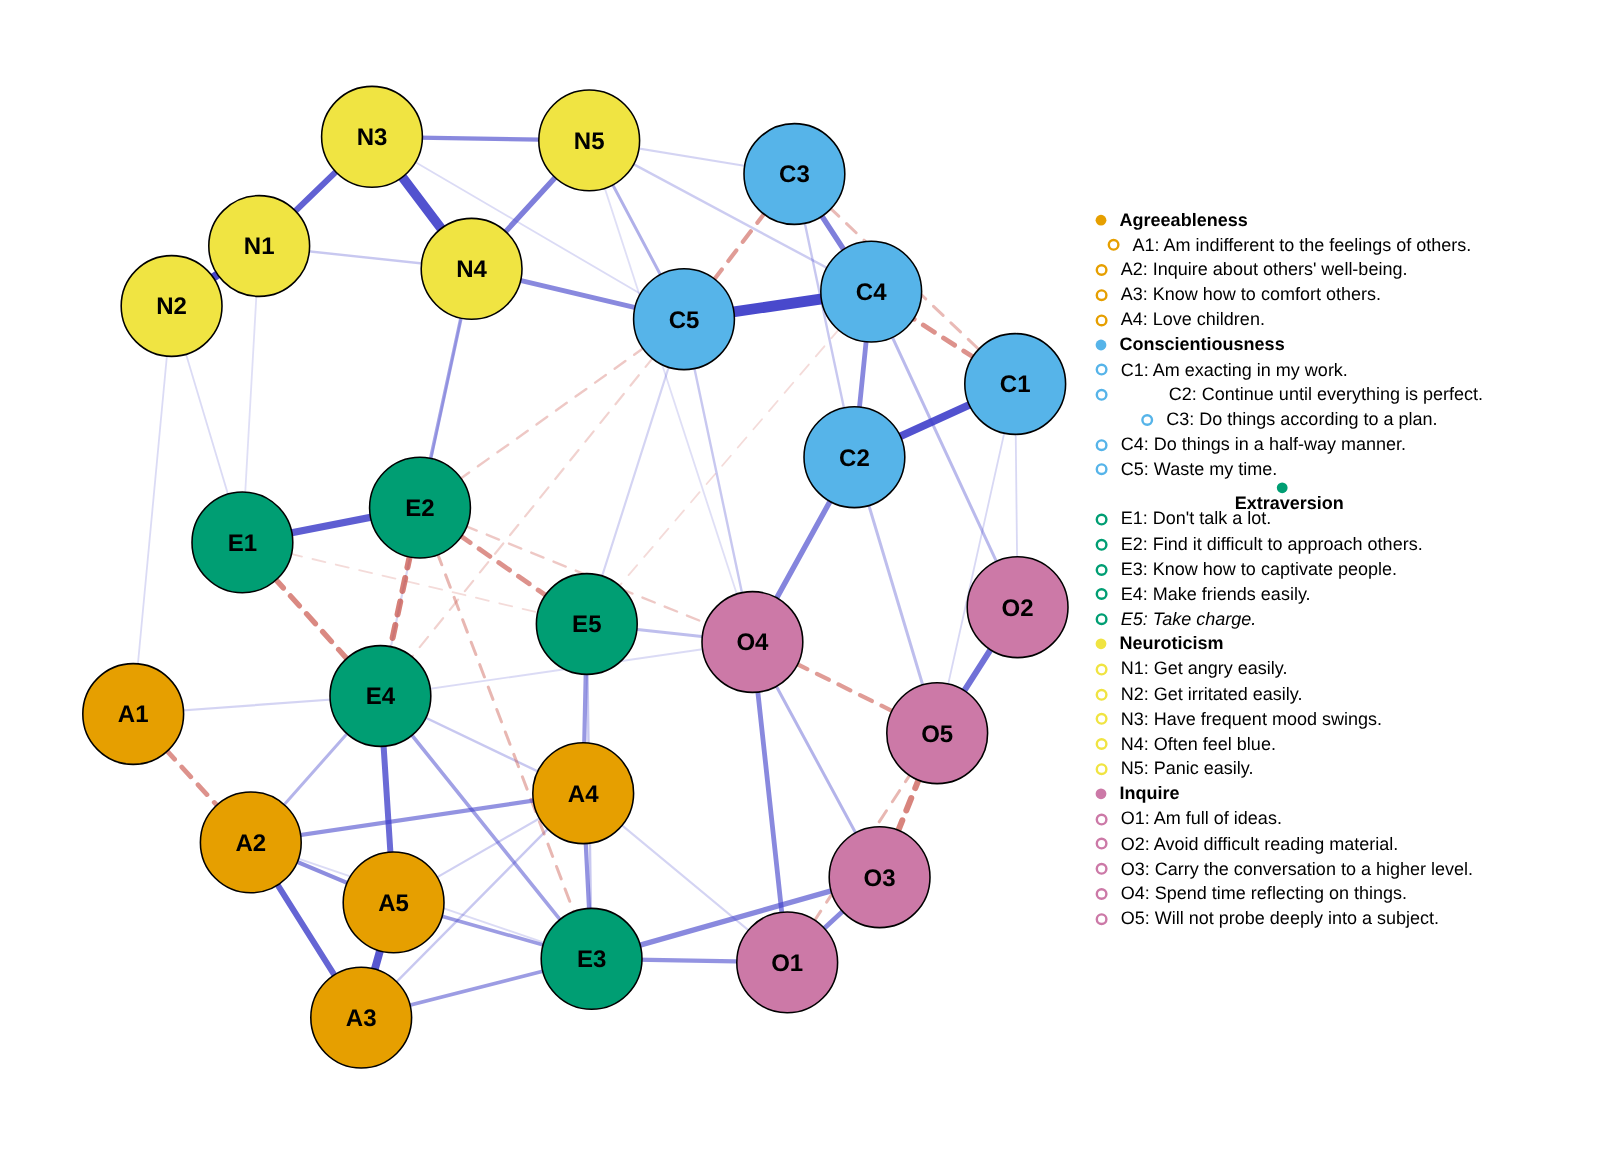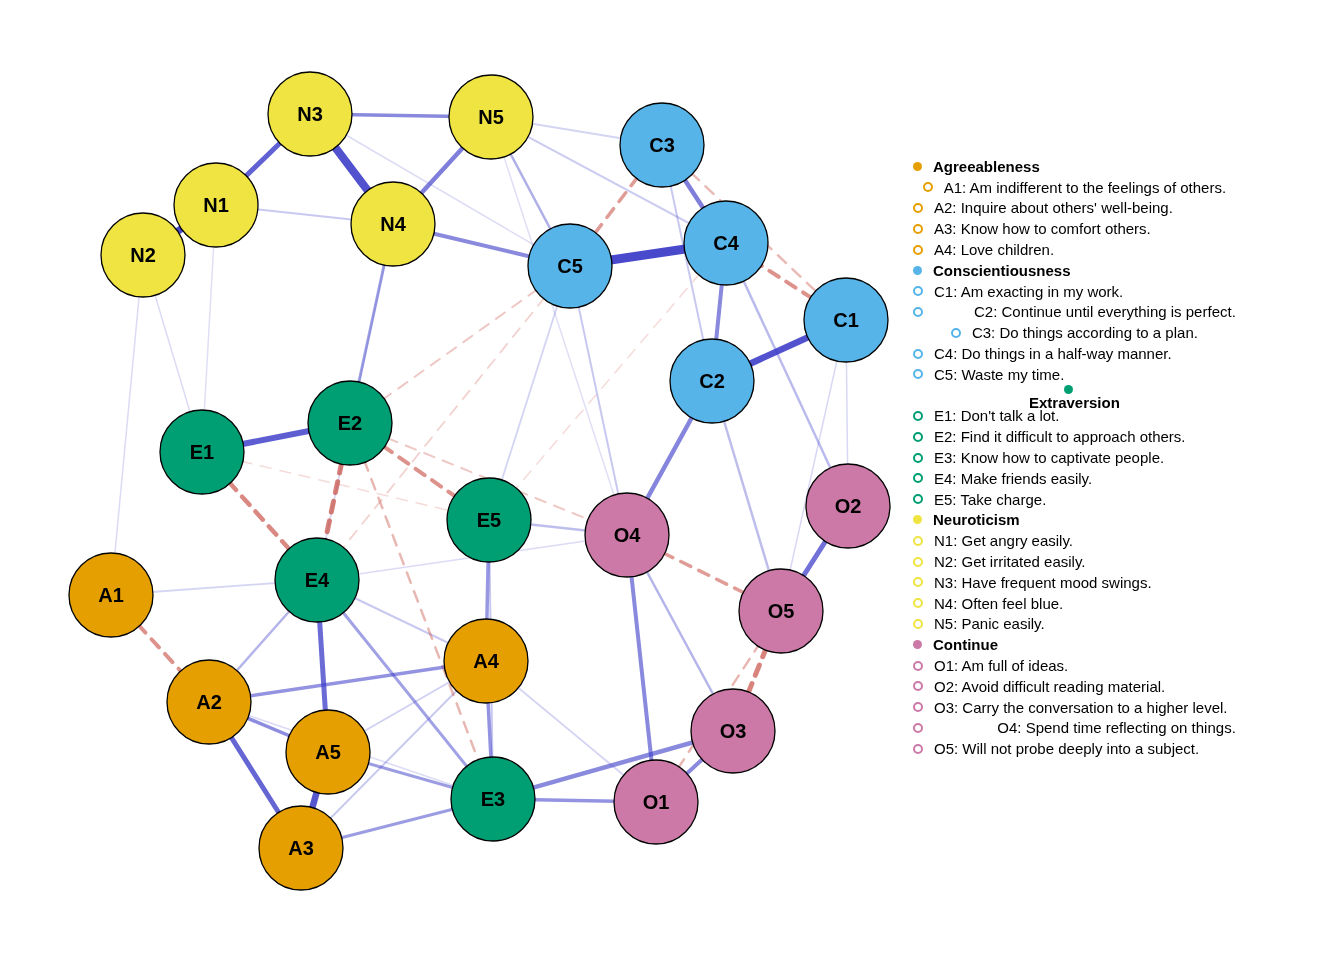--- a/index.html
+++ b/index.html
@@ -136,21 +136,21 @@
       <text x="656" y="802" text-anchor="middle" dy="0.35em" class="node-label">O1</text>
       <circle cx="848" cy="506" r="42" fill="#CC79A7" stroke="#000000" stroke-width="1.3"></circle>
       <text x="848" y="506" text-anchor="middle" dy="0.35em" class="node-label">O2</text>
       <circle cx="733" cy="731" r="42" fill="#CC79A7" stroke="#000000" stroke-width="1.3"></circle>
       <text x="733" y="731" text-anchor="middle" dy="0.35em" class="node-label">O3</text>
       <circle cx="627" cy="535" r="42" fill="#CC79A7" stroke="#000000" stroke-width="1.3"></circle>
       <text x="627" y="535" text-anchor="middle" dy="0.35em" class="node-label">O4</text>
       <circle cx="781" cy="611" r="42" fill="#CC79A7" stroke="#000000" stroke-width="1.3"></circle>
       <text x="781" y="611" text-anchor="middle" dy="0.35em" class="node-label">O5</text>
     </svg>
-  <div id="legend" style="left: 913px; top: 156px;">
+  <div id="legend" style="left: 913px; top: 173px;">
       <div class="legend-row header" style="height: 20.8px;">
         <span class="marker filled" style="background: rgb(230, 159, 0);"></span>
         <span>Agreeableness</span>
       </div>
       <div class="legend-row" style="height: 20.8px; justify-content: center;">
         <span class="marker ring" style="border-color: rgb(230, 159, 0);"></span>
         <span>A1: Am indifferent to the feelings of others.</span>
       </div>
       <div class="legend-row" style="height: 20.8px;">
         <span class="marker ring" style="border-color: rgb(230, 159, 0);"></span>
@@ -201,21 +201,21 @@
         <span>E2: Find it difficult to approach others.</span>
       </div>
       <div class="legend-row" style="height: 20.8px;">
         <span class="marker ring" style="border-color: rgb(0, 158, 115);"></span>
         <span>E3: Know how to captivate people.</span>
       </div>
       <div class="legend-row" style="height: 20.8px;">
         <span class="marker ring" style="border-color: rgb(0, 158, 115);"></span>
         <span>E4: Make friends easily.</span>
       </div>
-      <div class="legend-row" style="height: 20.8px;">
+      <div class="legend-row" style="height: 20.8px; font-style: italic;">
         <span class="marker ring" style="border-color: rgb(0, 158, 115);"></span>
         <span>E5: Take charge.</span>
       </div>
       <div class="legend-row header" style="height: 20.8px;">
         <span class="marker filled" style="background: rgb(240, 228, 66);"></span>
         <span>Neuroticism</span>
       </div>
       <div class="legend-row" style="height: 20.8px;">
         <span class="marker ring" style="border-color: rgb(240, 228, 66);"></span>
         <span>N1: Get angry easily.</span>
@@ -231,35 +231,35 @@
       <div class="legend-row" style="height: 20.8px;">
         <span class="marker ring" style="border-color: rgb(240, 228, 66);"></span>
         <span>N4: Often feel blue.</span>
       </div>
       <div class="legend-row" style="height: 20.8px;">
         <span class="marker ring" style="border-color: rgb(240, 228, 66);"></span>
         <span>N5: Panic easily.</span>
       </div>
       <div class="legend-row header" style="height: 20.8px;">
         <span class="marker filled" style="background: rgb(204, 121, 167);"></span>
-        <span>Continue</span>
+        <span>Inquire</span>
       </div>
       <div class="legend-row" style="height: 20.8px;">
         <span class="marker ring" style="border-color: rgb(204, 121, 167);"></span>
         <span>O1: Am full of ideas.</span>
       </div>
       <div class="legend-row" style="height: 20.8px;">
         <span class="marker ring" style="border-color: rgb(204, 121, 167);"></span>
         <span>O2: Avoid difficult reading material.</span>
       </div>
       <div class="legend-row" style="height: 20.8px;">
         <span class="marker ring" style="border-color: rgb(204, 121, 167);"></span>
         <span>O3: Carry the conversation to a higher level.</span>
       </div>
-      <div class="legend-row" style="height: 20.8px; justify-content: space-between;">
+      <div class="legend-row" style="height: 20.8px;">
         <span class="marker ring" style="border-color: rgb(204, 121, 167);"></span>
         <span>O4: Spend time reflecting on things.</span>
       </div>
       <div class="legend-row" style="height: 20.8px;">
         <span class="marker ring" style="border-color: rgb(204, 121, 167);"></span>
         <span>O5: Will not probe deeply into a subject.</span>
       </div>
     </div>
 </div>
 

